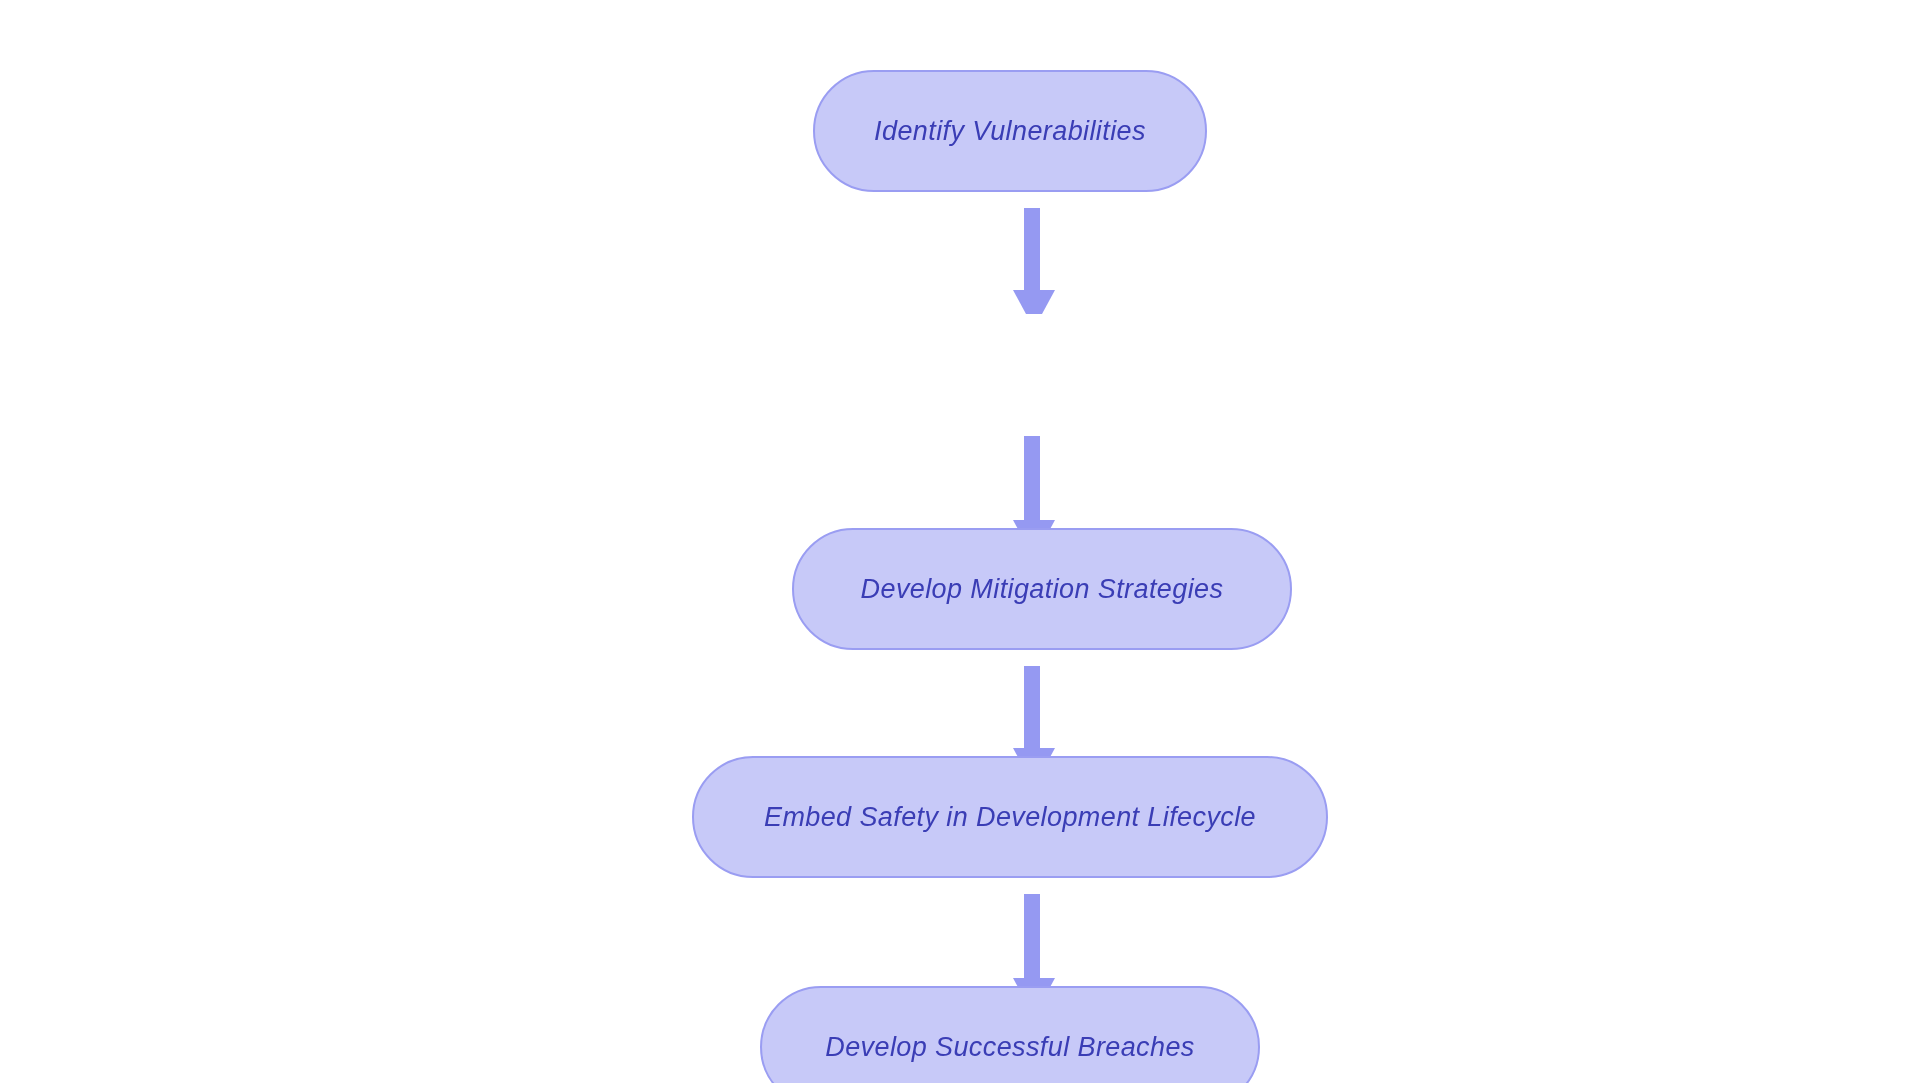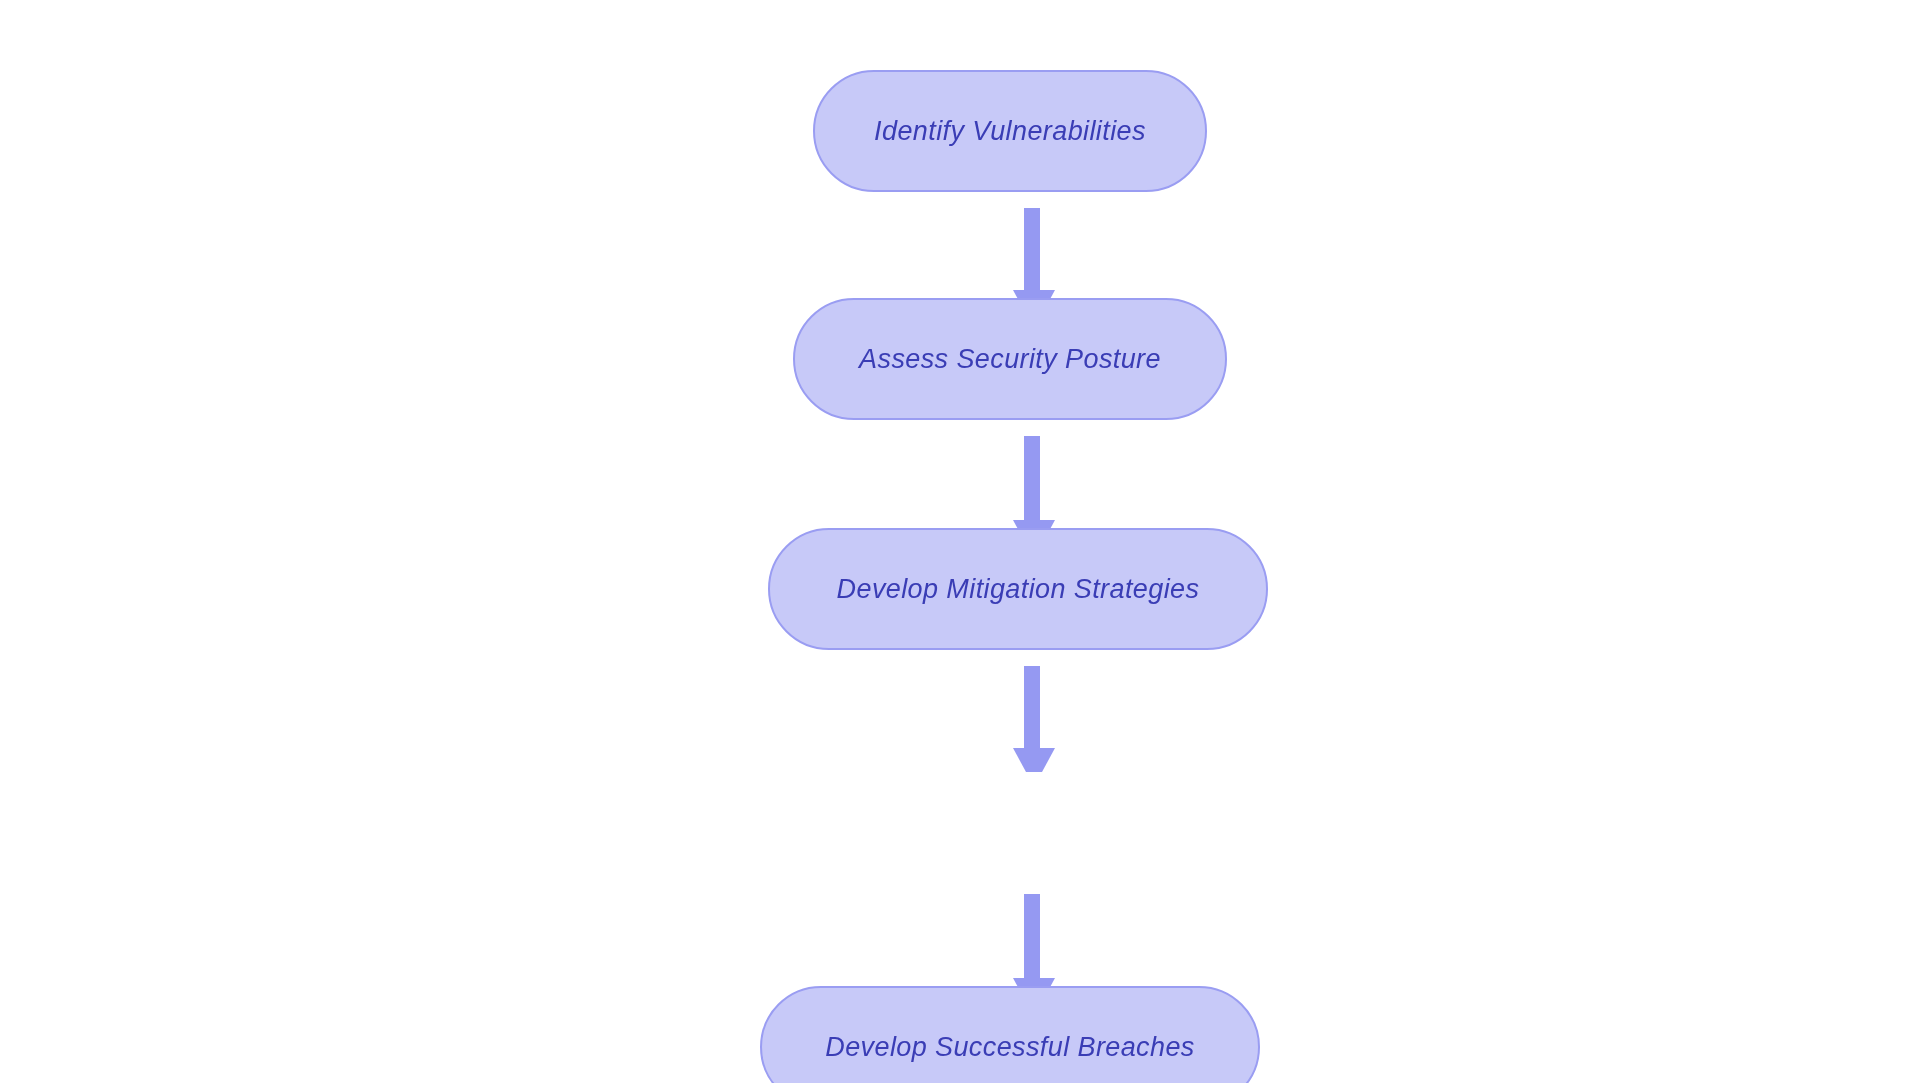--- a/index.html
+++ b/index.html
@@ -32,21 +32,21 @@
     display: flex;
     align-items: center;
     justify-content: center;
     color: var(--node-text);
     font-size: 27px;
     letter-spacing: 0.4px;
     white-space: nowrap;
   }
   .n1 { left: 765px; top:  22px; width: 394px; }
   .n2 { left: 745px; top: 250px; width: 434px; }
-  .n3 { left: 720px; top: 480px; width: 500px; text-align: center; }
+  .n3 { left: 744px; top: 480px; width: 500px; text-align: center; }
   .n4 { left: 644px; top: 708px; width: 636px; }
   .n5 { left: 712px; top: 938px; width: 500px; }
 
   .arrow { position: absolute; }
   .arrow .line {
     position: absolute;
     left: 960px;
     width: 4px;
     background: var(--arrow);
   }
@@ -71,38 +71,38 @@
 
   <div class="node n1">
     <span>Identify Vulnerabilities</span>
   </div>
 
   <div class="arrow a1">
     <div class="line"></div>
     <div class="head"></div>
   </div>
 
-  <div class="node n2">
-    <span>Assess Security Posture</span>
-  </div>
 
   <div class="arrow a2">
     <div class="line"></div>
     <div class="head"></div>
   </div>
 
   <div class="node n3">
     <span>Develop Mitigation Strategies</span>
   </div>
 
   <div class="arrow a3">
     <div class="line"></div>
     <div class="head"></div>
   </div>
 
+  <div class="node n4">
+    <span>Embed Safety in Development Lifecycle</span>
+  </div>
 
   <div class="arrow a4">
     <div class="line"></div>
     <div class="head"></div>
   </div>
 
   <div class="node n5">
     <span>Develop Successful Breaches</span>
   </div>
 

